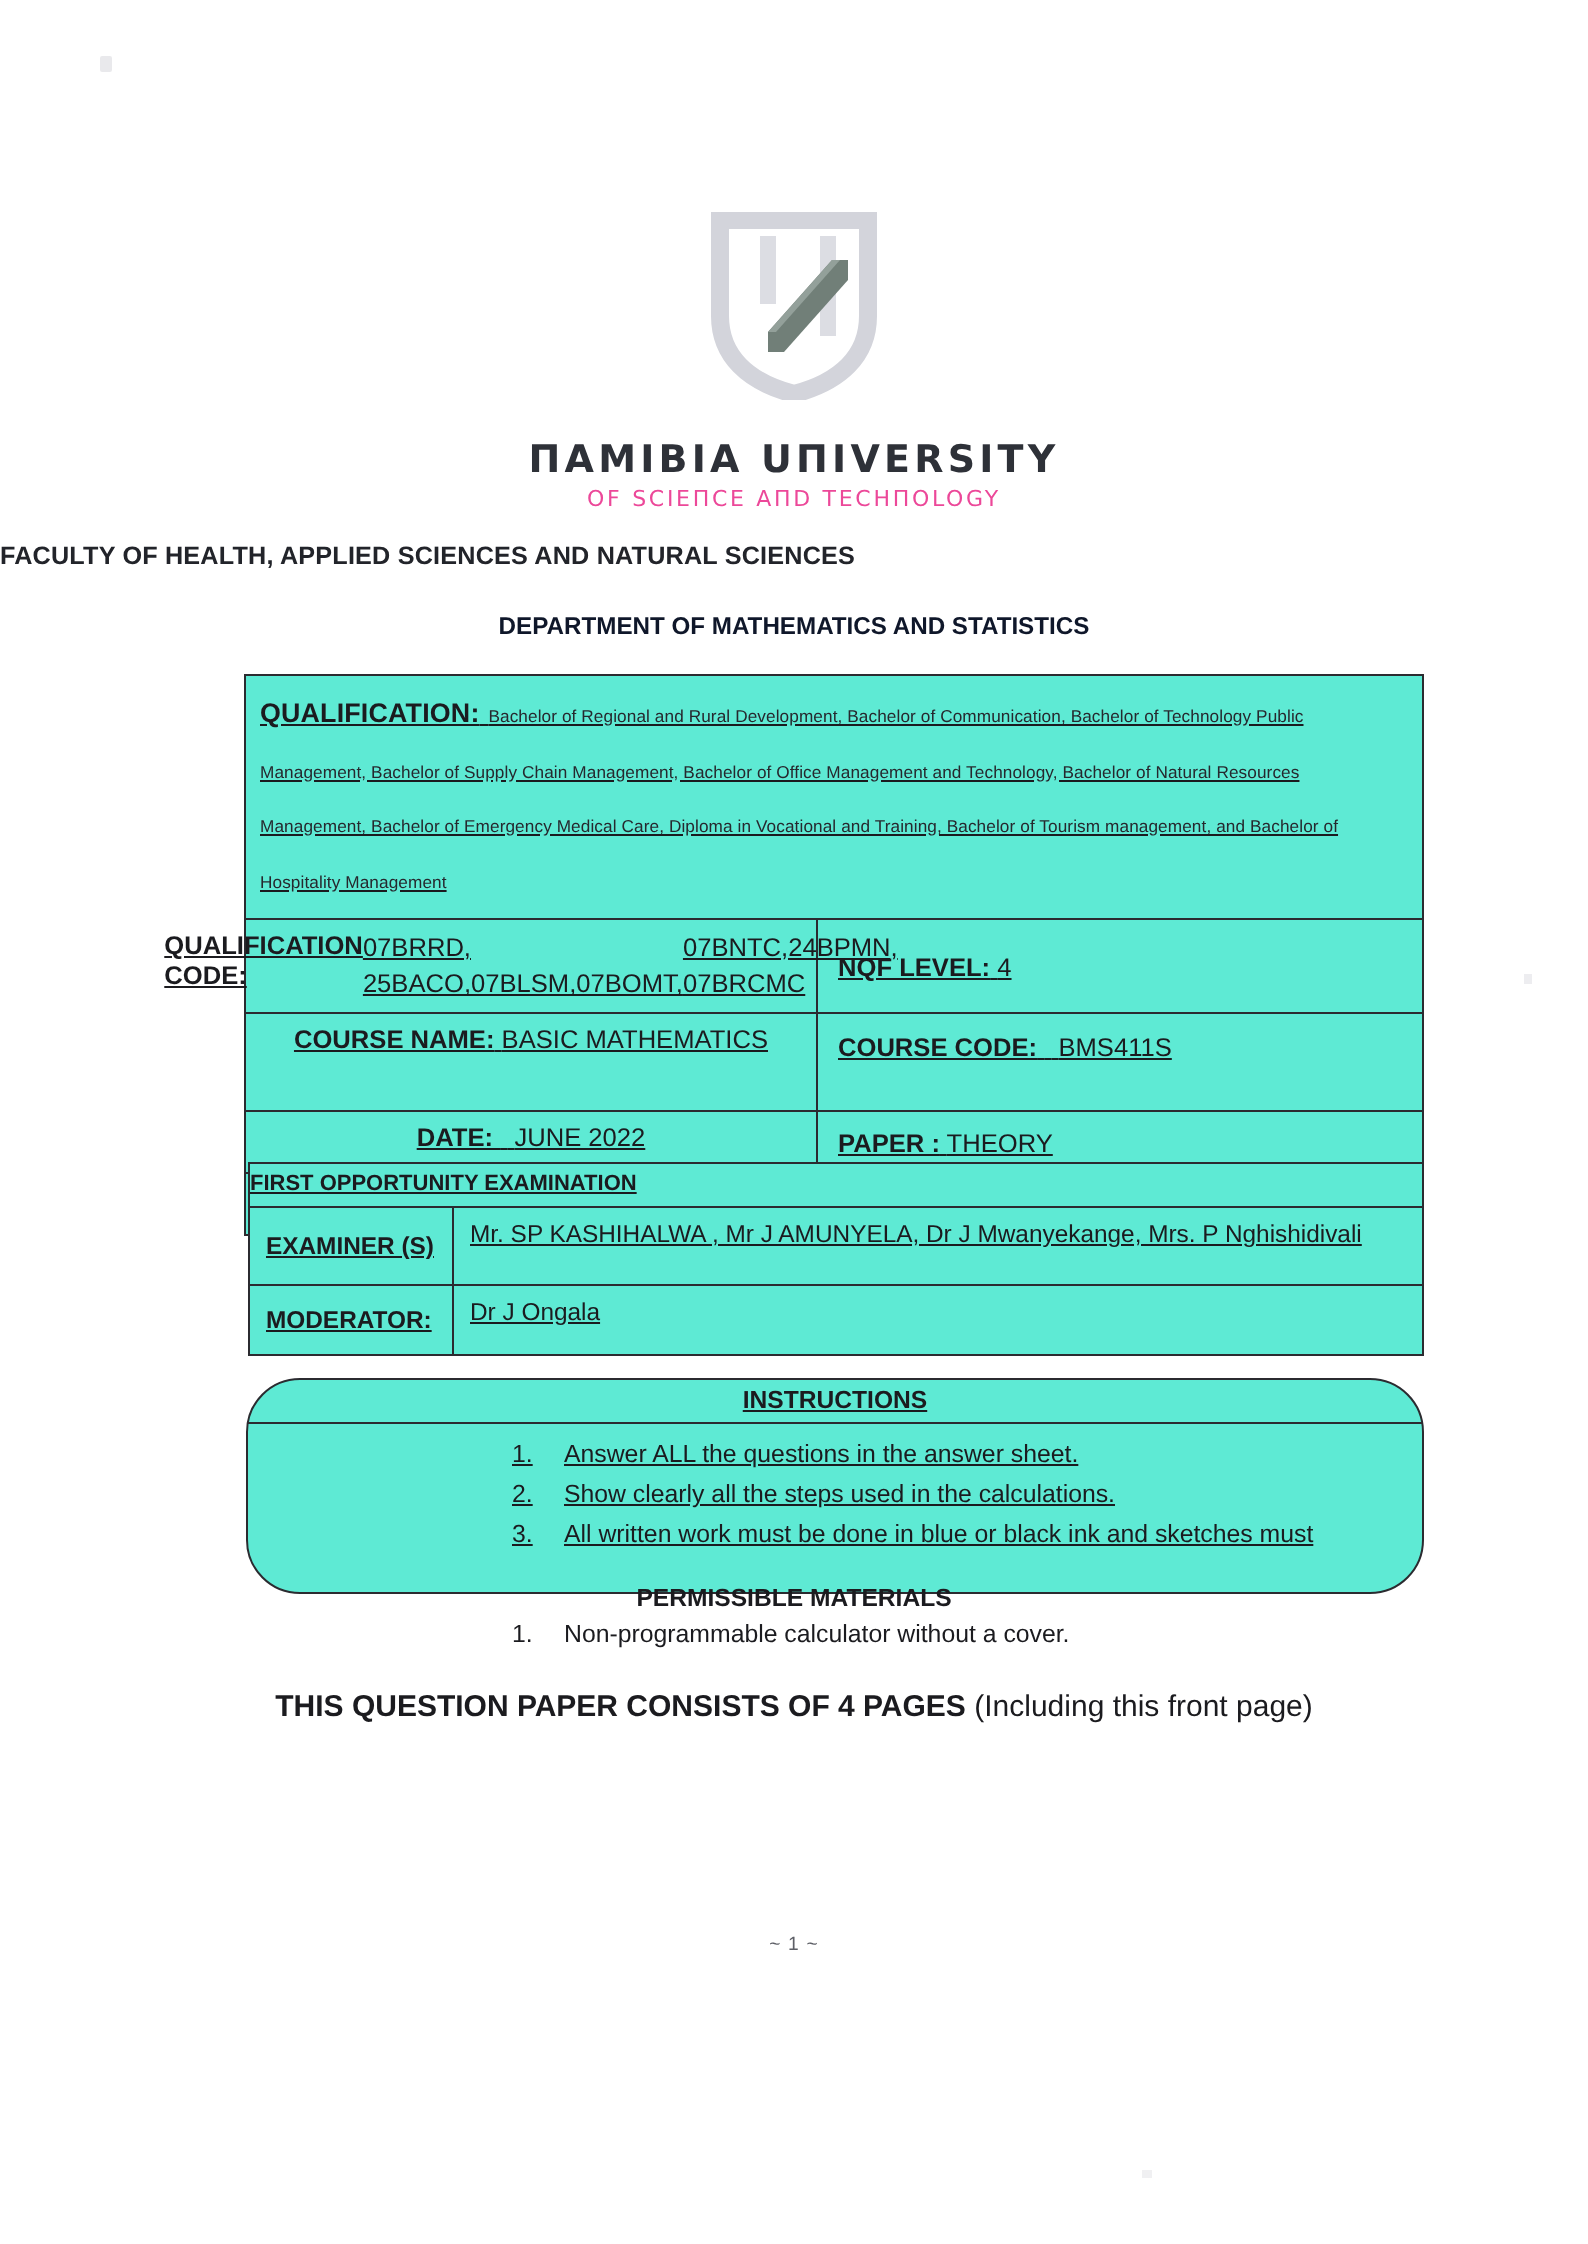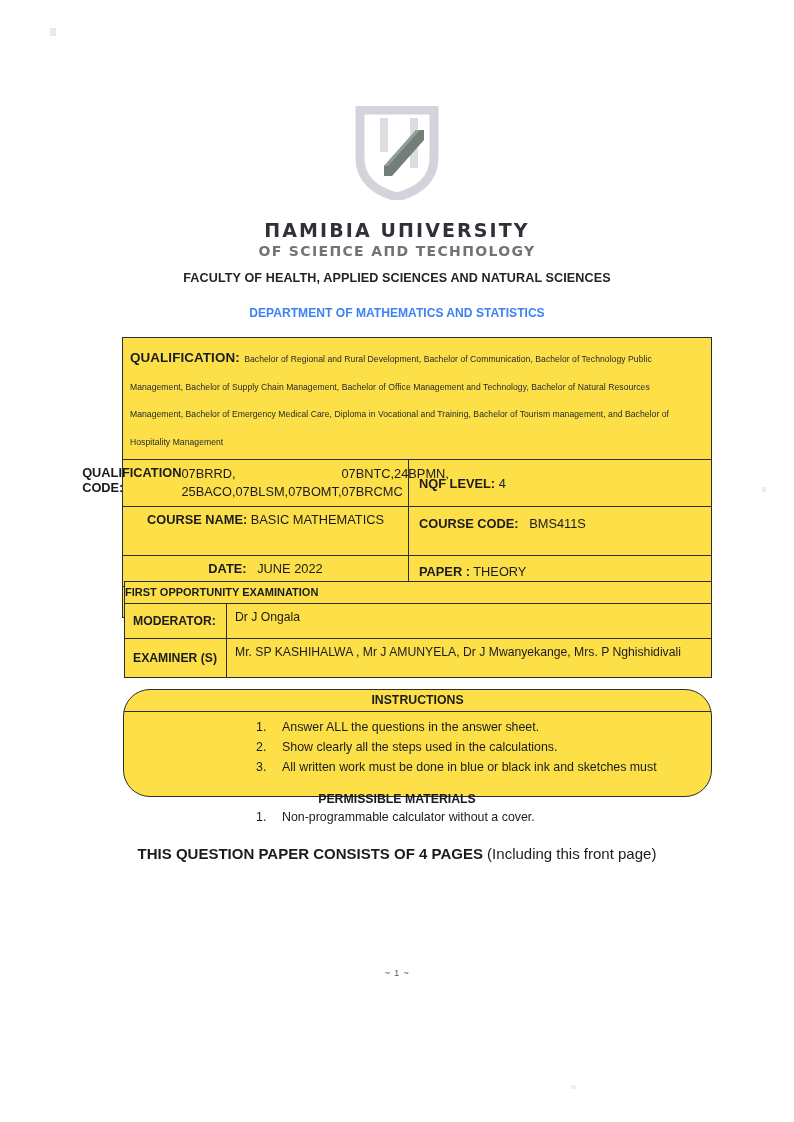--- a/index.html
+++ b/index.html
@@ -73,54 +73,55 @@
     letter-spacing: 2.1px;
     color: #2e3138;
     white-space: nowrap;
   }
   .uni-sub {
     position: absolute;
     left: 0; right: 0;
     top: 243px;
     text-align: center;
     font-family: "DejaVu Sans", sans-serif;
-    font-size: 14px;
-    font-weight: 700;
+    font-size: 11px;
+    font-weight: 400;
     letter-spacing: 1.35px;
-    color: #737373;
+    color: #ec4899;
     white-space: nowrap;
   }
 
   
   .faculty {
     position: absolute;
     left: 0; right: 0;
     top: 271px;
-    text-align: center;
+    text-align: left;
     font-size: 12.6px;
     font-weight: bold;
     letter-spacing: .1px;
     color: #22242a;
   }
   .dept {
     position: absolute;
     left: 0; right: 0;
     top: 306px;
     text-align: center;
     font-size: 12.1px;
     font-weight: bold;
-    color: #3b82f6;
+    color: #0f172a;
   }
 
   
   .tbl {
     position: absolute;
     border: 1.3px solid #2b2b30;
     box-sizing: border-box;
-    background: #fde047;
+    background: #5eead4;
+    text-decoration: underline;
   }
 
   
   #qual-table {
     left: 122px;
     top: 337px;
     width: 590px;
   }
   .qual-head {
     padding: 5px 6px 6px 7px;
@@ -362,28 +363,28 @@
           <span>100</span>
         </div>
       </div>
     </div>
 
   </div>
 
   <div class="tbl" id="exam-table">
     <div class="ex-title">FIRST OPPORTUNITY EXAMINATION</div>
 
+    <div class="ex-row" style="height:38px">
+      <div class="ex-l">EXAMINER (S)</div>
+      <div class="ex-r">Mr. SP KASHIHALWA , Mr J AMUNYELA, Dr J Mwanyekange, Mrs. P Nghishidivali</div>
+    </div>
+
     <div class="ex-row" style="height:34px">
       <div class="ex-l">MODERATOR:</div>
       <div class="ex-r top">Dr J Ongala</div>
-    </div>
-
-    <div class="ex-row" style="height:38px">
-      <div class="ex-l">EXAMINER (S)</div>
-      <div class="ex-r">Mr. SP KASHIHALWA , Mr J AMUNYELA, Dr J Mwanyekange, Mrs. P Nghishidivali</div>
     </div>
   </div>
 
   <div class="tbl" id="instr-table">
     <div class="in-title">INSTRUCTIONS</div>
     <div class="in-body">
       <div class="in-item">
         <span class="in-num">1.</span>
         <span>Answer ALL the questions in the answer sheet.</span>
       </div>

